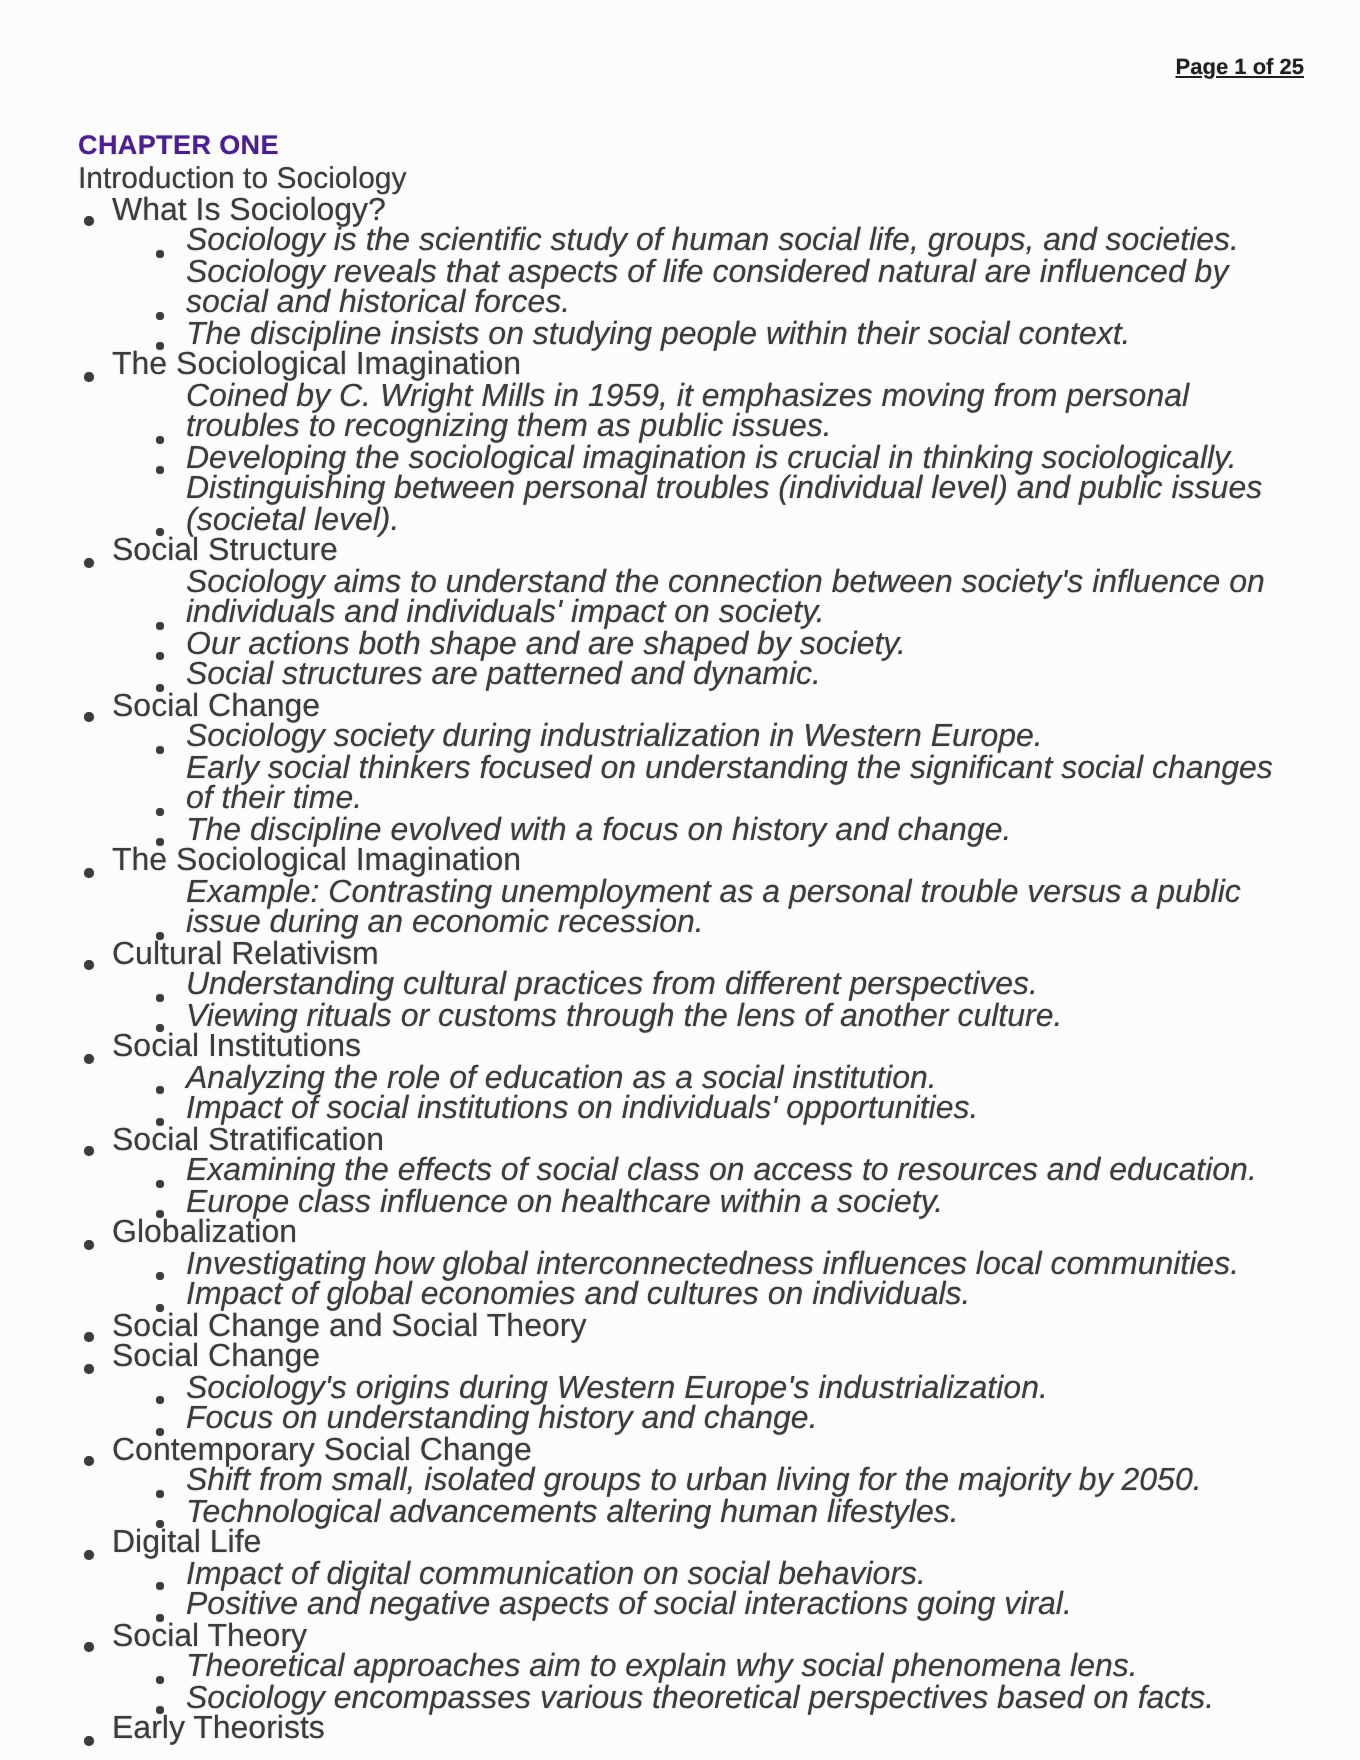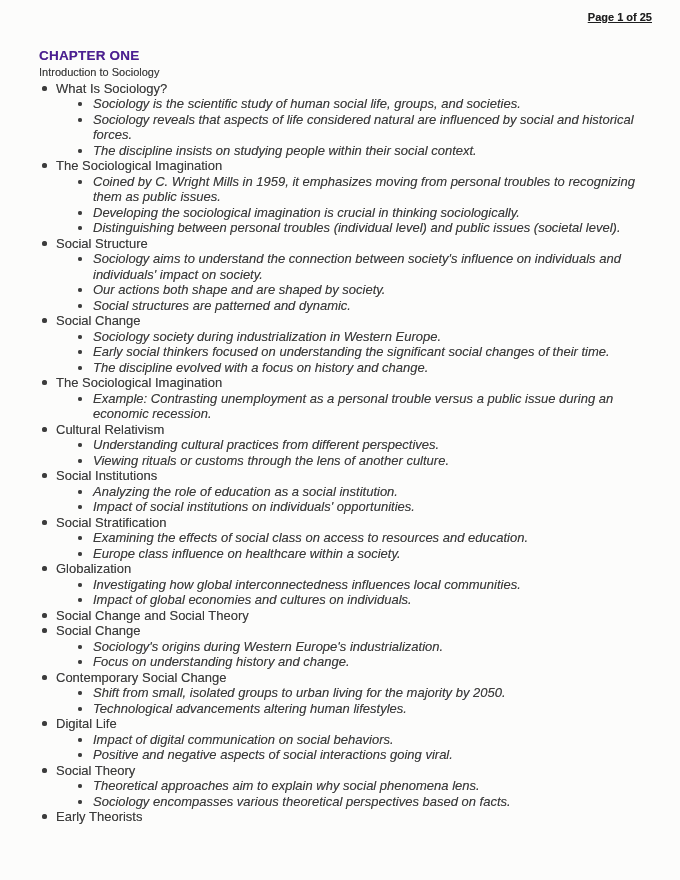--- a/index.html
+++ b/index.html
@@ -8,47 +8,47 @@
     background:#f7f7f5;
     font-family:"Liberation Sans", sans-serif;
   }
   .page{
     position:relative;width:680px;height:880px;
     background:#fcfcfb;
     color:#3c3c3c;
     text-shadow:0 0 0.6px rgba(70,70,70,0.55); 
   }
   .page-header{
-    padding:7px 28px 0 0;
+    padding:24px 28px 0 0;
     text-align:right;
   }
   .page-indicator{
     font-size:11px;
     font-weight:bold;
     color:#1f1f1f;
     text-decoration:underline;
   }
   .chapter-title{
     margin:23px 0 0 39px;
     font-size:13.5px;
     font-weight:bold;
     letter-spacing:0.2px;
   }
   .chapter-subtitle{
     margin:2px 0 0 39px;
-    font-size:11px;
+    font-size:15px;
     line-height:15.5px;
   }
   .outline{
     margin:0 0 0 39px;
   }
   .topic-row{
     display:flex;
-    align-items:flex-start;
-    font-size:13px;
+    align-items:flex-end;
+    font-size:16px;
     line-height:15.5px;
   }
   .bullet{
     flex:none;
     border-radius:50%;
     background:#3c3c3c;
     box-shadow:0 0 0.5px rgba(70,70,70,0.6);
   }
   .bullet-l1{
     width:5px;height:5px;

